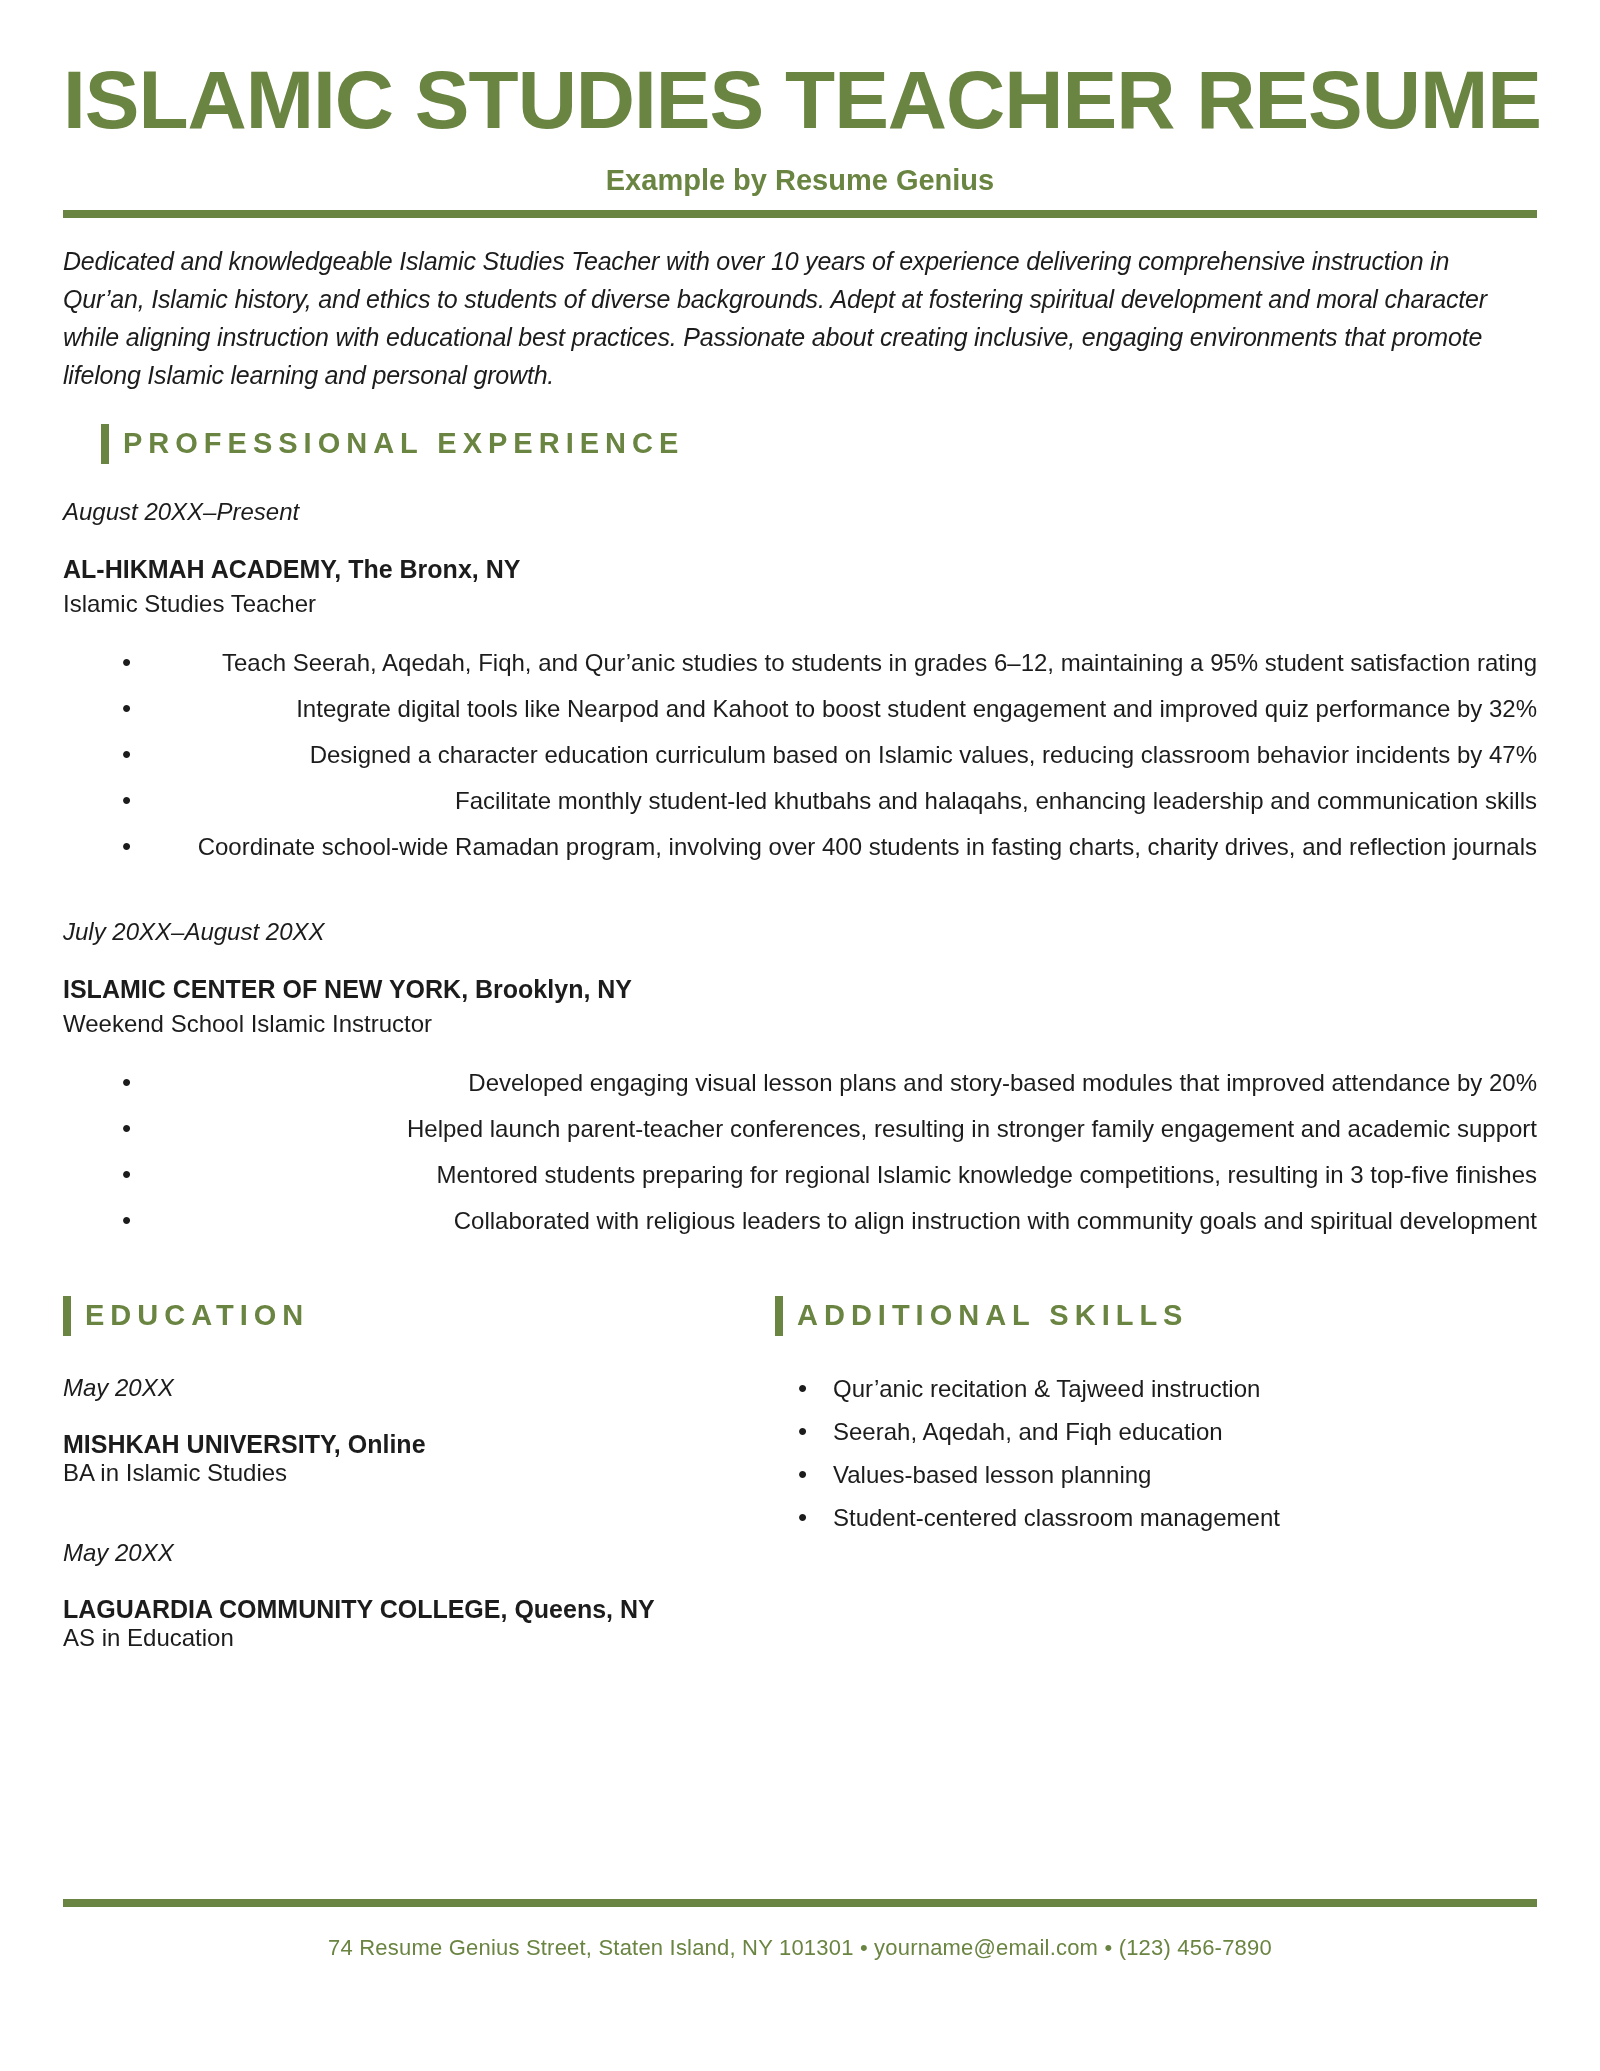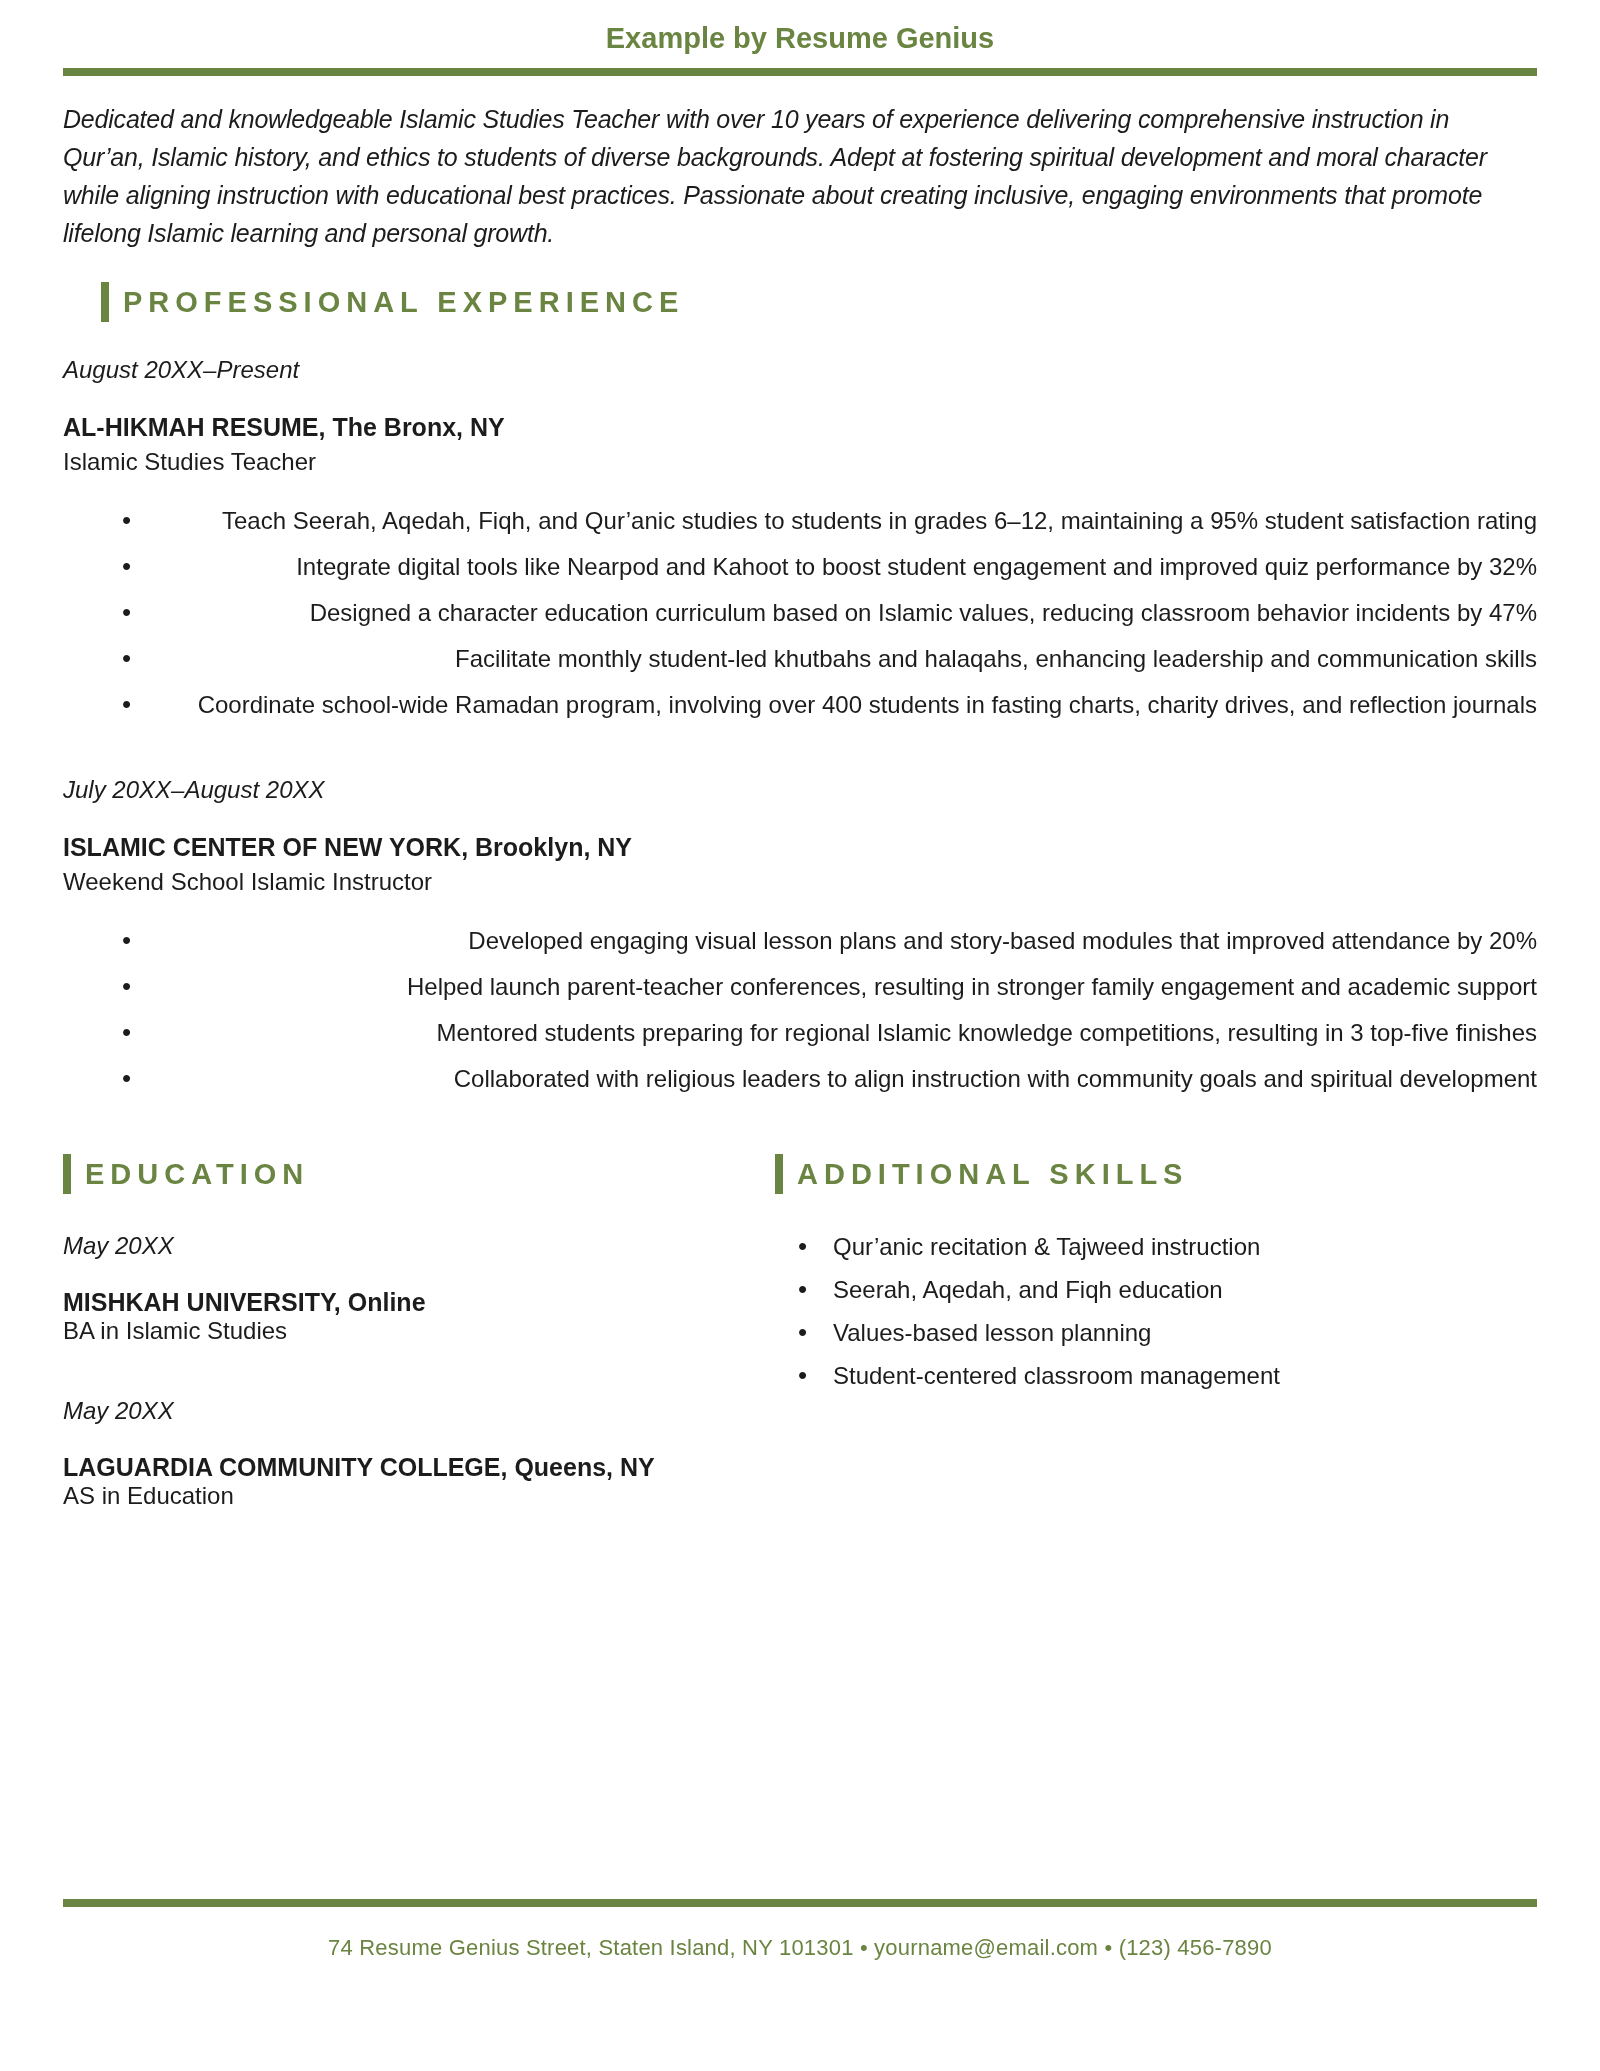--- a/index.html
+++ b/index.html
@@ -151,33 +151,34 @@
     color: #6a8441;
     font-size: 22px;
     letter-spacing: 0.2px;
   }
 </style>
 </head>
 <body>
 
 <div class="page">
 
+  <h1 class="doc-title">ISLAMIC STUDIES TEACHER RESUME</h1>
   <h2 class="doc-subtitle">Example by Resume Genius</h2>
   <div class="rule"></div>
 
   <p class="summary">Dedicated and knowledgeable Islamic Studies Teacher with over 10 years of experience delivering comprehensive instruction in Qur’an, Islamic history, and ethics to students of diverse backgrounds. Adept at fostering spiritual development and moral character while aligning instruction with educational best practices. Passionate about creating inclusive, engaging environments that promote lifelong Islamic learning and personal growth.</p>
 
   <div class="section-heading heading-experience">
     <span class="bar"></span>
     <span class="label">PROFESSIONAL EXPERIENCE</span>
   </div>
 
   <div class="job job-1">
     <div class="dates">August 20XX–Present</div>
-    <div class="company">AL-HIKMAH RESUME, The Bronx, NY</div>
+    <div class="company">AL-HIKMAH ACADEMY, The Bronx, NY</div>
     <div class="role">Islamic Studies Teacher</div>
     <ul class="bullets">
       <li>Teach Seerah, Aqedah, Fiqh, and Qur’anic studies to students in grades 6–12, maintaining a 95% student satisfaction rating</li>
       <li>Integrate digital tools like Nearpod and Kahoot to boost student engagement and improved quiz performance by 32%</li>
       <li>Designed a character education curriculum based on Islamic values, reducing classroom behavior incidents by 47%</li>
       <li>Facilitate monthly student-led khutbahs and halaqahs, enhancing leadership and communication skills</li>
       <li>Coordinate school-wide Ramadan program, involving over 400 students in fasting charts, charity drives, and reflection journals</li>
     </ul>
   </div>
 

